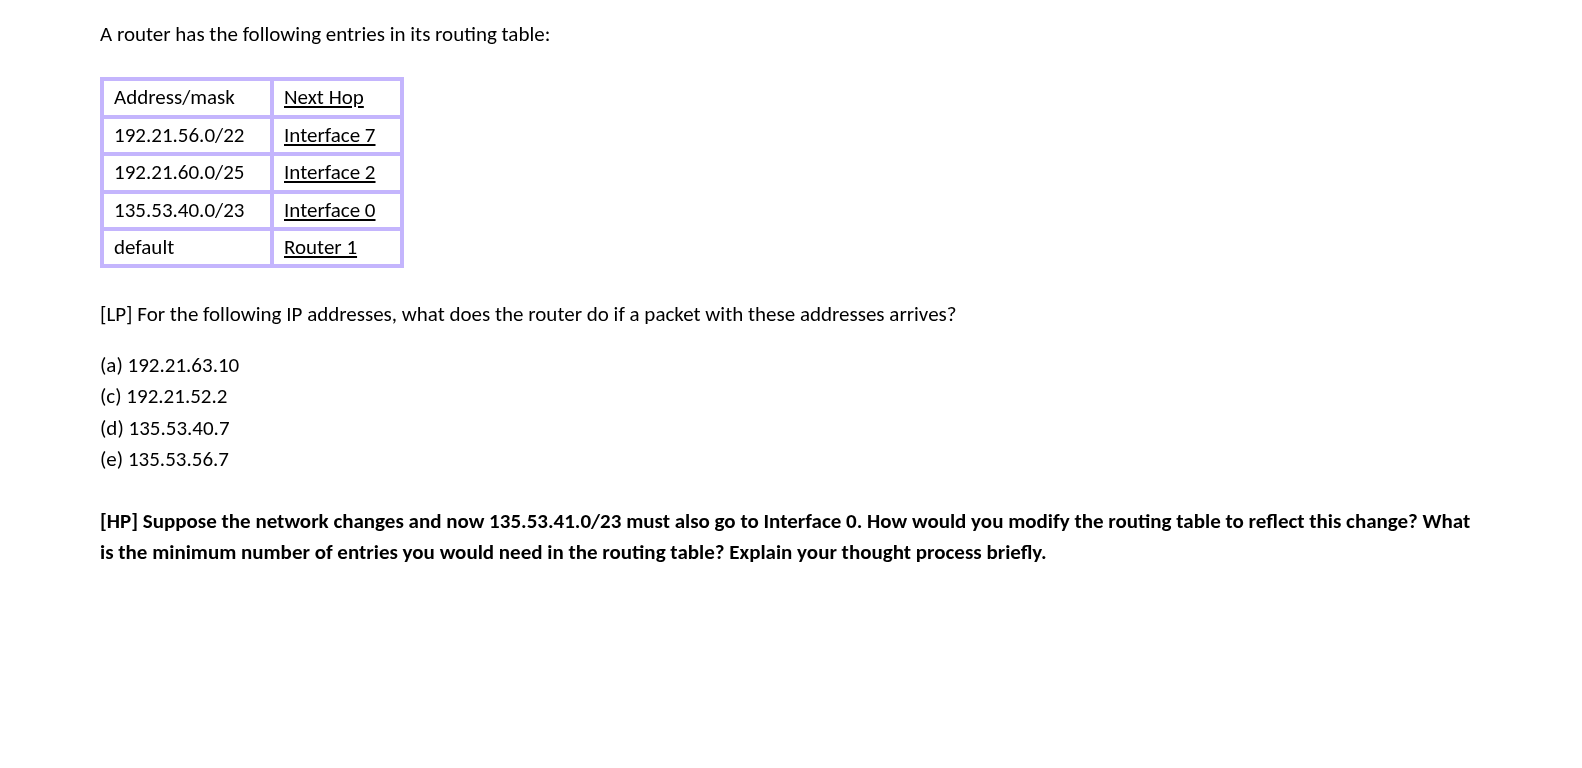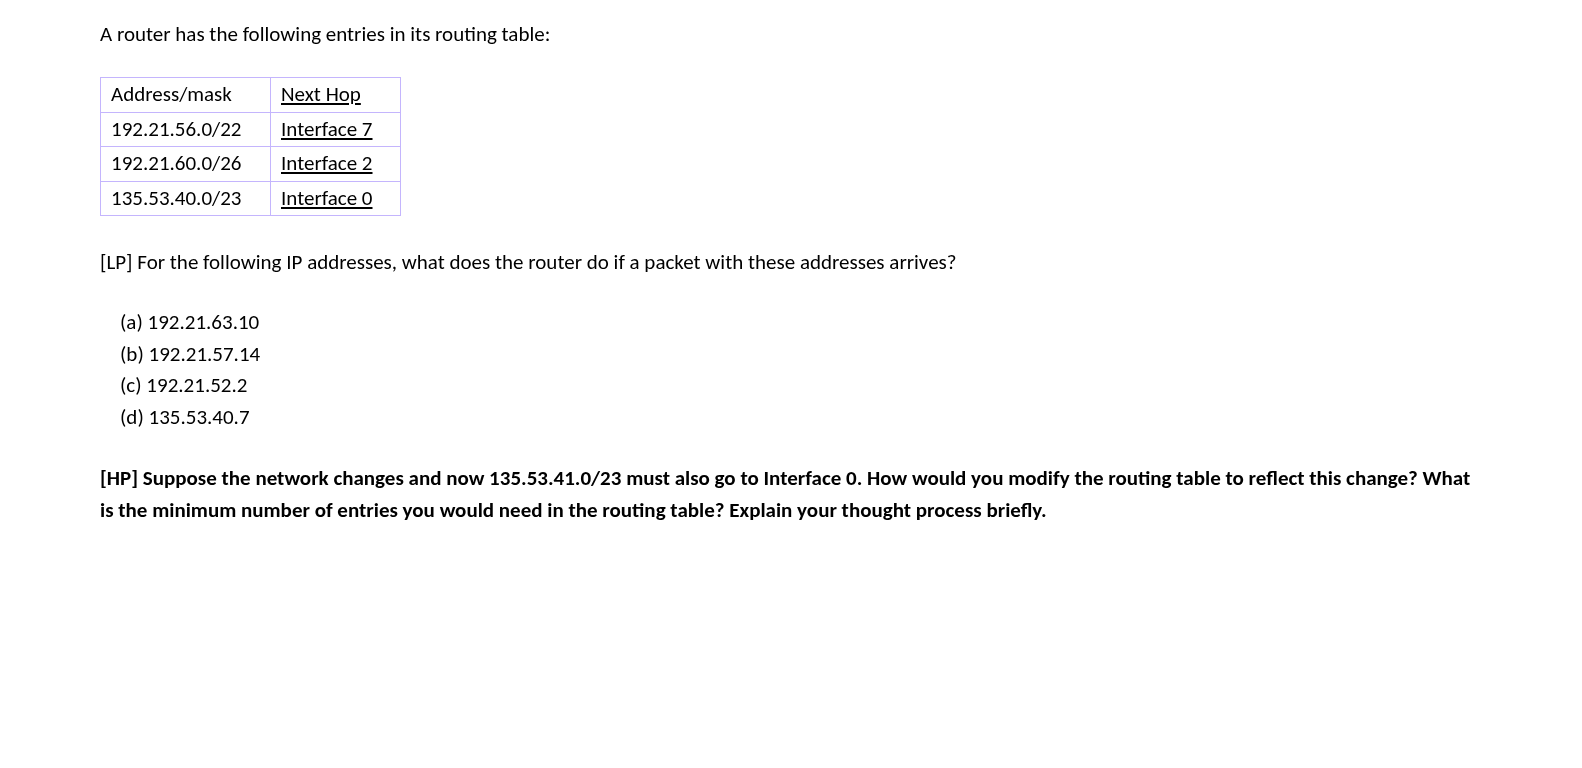--- a/index.html
+++ b/index.html
@@ -16,41 +16,40 @@
       line-height: 1.4;
     }
     .intro {
       margin-bottom: 28px;
     }
     table {
       border-collapse: collapse;
       margin-bottom: 32px;
     }
     td {
-      border: 1px solid #c4b5fd;
+      border: 4px solid #c4b5fd;
       padding: 2px 10px;
       font-size: 21px;
       text-align: left;
     }
     td.col1 {
       min-width: 170px;
     }
     td.col2 {
       min-width: 130px;
       text-decoration: underline;
     }
     .question-lp {
-      margin-bottom: 30px;
+      margin-bottom: 20px;
     }
     .options {
       margin-bottom: 30px;
     }
     .option {
       line-height: 1.5;
-      margin-left: 20px;
     }
     .question-hp {
       line-height: 1.5;
       font-weight: bold;
     }
   </style>
 </head>
 <body>
 
 <div class="intro">A router has the following entries in its routing table:</div>
@@ -59,32 +58,36 @@
   <tbody>
       <tr>
     <td class="col1">Address/mask</td>
     <td class="col2">Next Hop</td>
   </tr>
   <tr>
     <td class="col1">192.21.56.0/22</td>
     <td class="col2">Interface 7</td>
   </tr>
   <tr>
-    <td class="col1">192.21.60.0/26</td>
+    <td class="col1">192.21.60.0/25</td>
     <td class="col2">Interface 2</td>
   </tr>
   <tr>
     <td class="col1">135.53.40.0/23</td>
     <td class="col2">Interface 0</td>
+  </tr>
+  <tr>
+    <td class="col1">default</td>
+    <td class="col2">Router 1</td>
   </tr>
 </tbody>
   </table>
 
 <div class="question-lp">[LP] For the following IP addresses, what does the router do if a packet with these addresses arrives?</div>
 
 <div class="options">
   <div class="option">(a) 192.21.63.10</div>
-  <div class="option">(b) 192.21.57.14</div>
   <div class="option">(c) 192.21.52.2</div>
   <div class="option">(d) 135.53.40.7</div>
+  <div class="option">(e) 135.53.56.7</div>
 </div>
 
 <div class="question-hp">[HP] Suppose the network changes and now 135.53.41.0/23 must also go to Interface 0. How would you modify the routing table to reflect this change? What is the minimum number of entries you would need in the routing table? Explain your thought process briefly.</div>
 
 </body></html>

